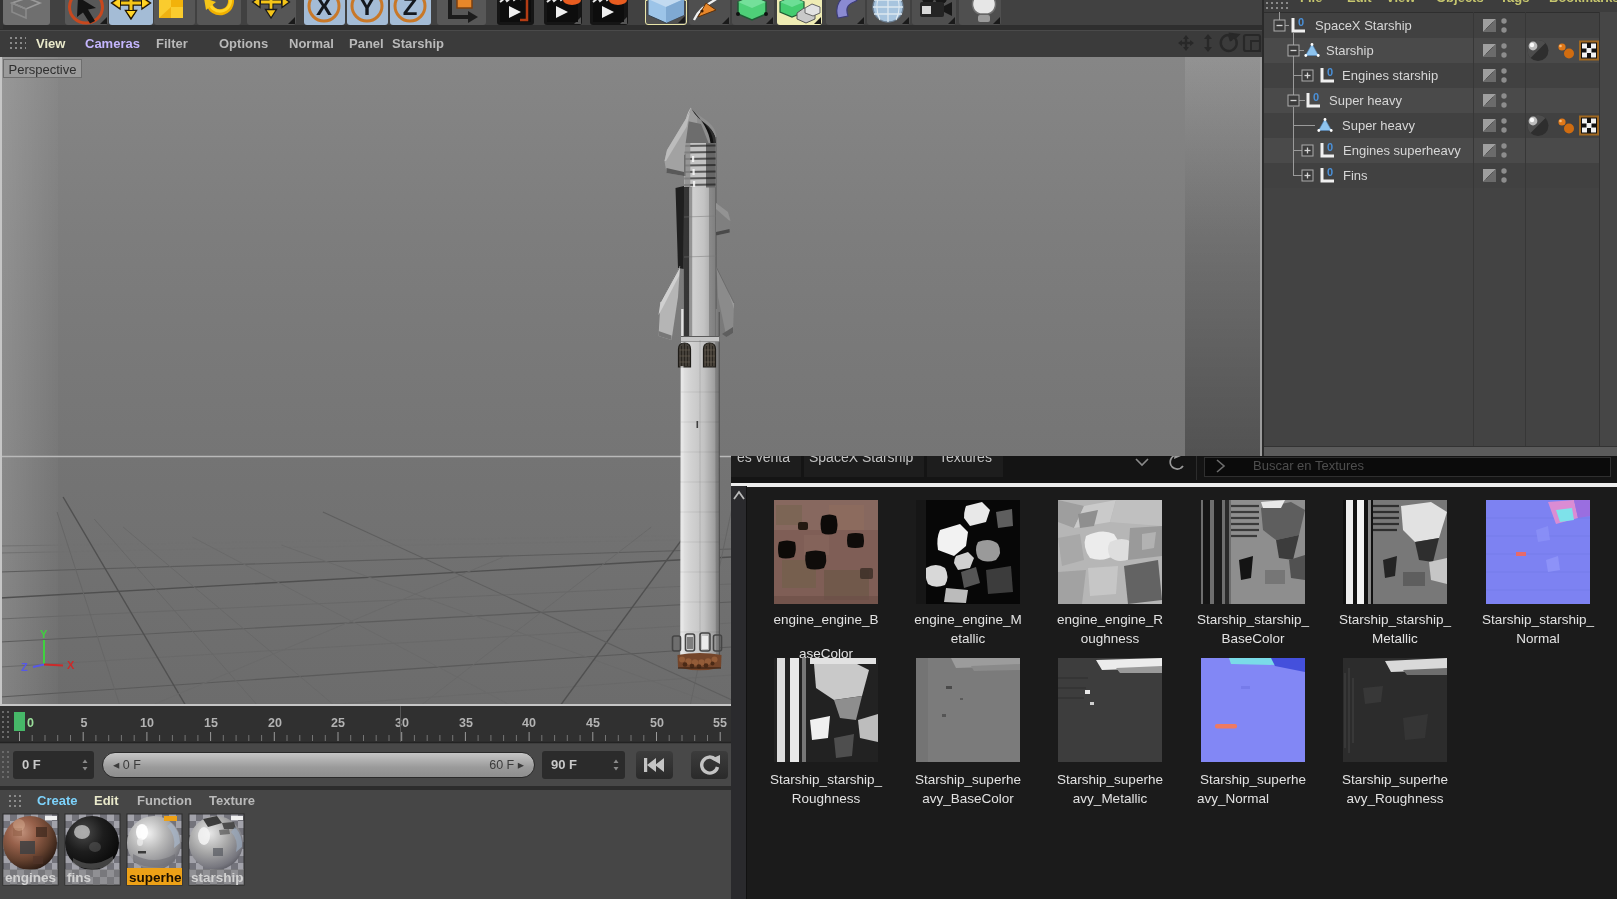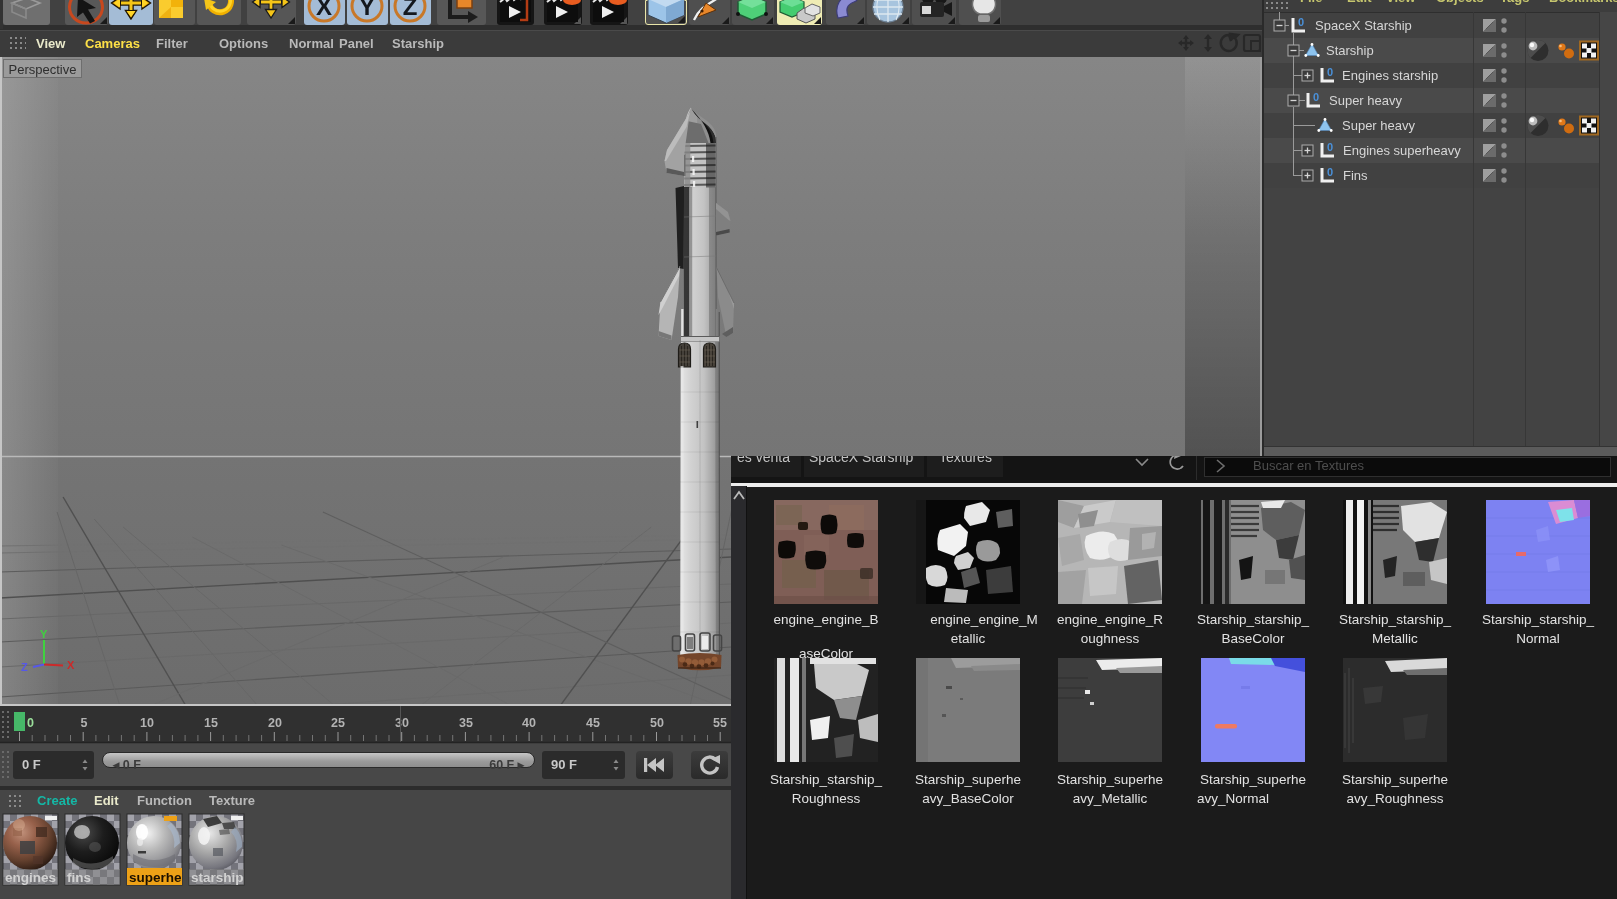--- a/index.html
+++ b/index.html
@@ -166,25 +166,25 @@
     <path d="M980 14 C972 12 970 2 976 -4 C980 -8 988 -8 992 -4 C998 2 996 12 988 14 Z" fill="#e6e6e6" stroke="#707070" stroke-width="1.5"></path>
     <rect x="978" y="15" width="12" height="7" rx="2" fill="#9a9a9a"></rect>
   </svg>
 </div>
 <div class="abs" style="left:0;top:25px;width:1262px;height:5px;background:#2e2e2e"></div>
 <div class="abs" style="left:0;top:0;width:3px;height:29px;background:#333"></div>
 
 <div class="abs" style="left:0;top:30px;width:1262px;height:27px;background:#3b3b3b;border-top:1px solid #4a4a4a;box-sizing:border-box"></div>
 <div class="grip" style="left:9px;top:36px;width:17px;height:15px"></div>
 <div class="mtxt" style="left:36px;top:30px;color:#e9e9cb">View</div>
-<div class="mtxt" style="left:85px;top:30px;color:#fde047">Cameras</div>
+<div class="mtxt" style="left:85px;top:30px;color:#c4b5fd">Cameras</div>
 <div class="mtxt" style="left:156px;top:30px">Filter</div>
 <div class="mtxt" style="left:219px;top:30px">Options</div>
 <div class="mtxt" style="left:289px;top:30px">Normal</div>
-<div class="mtxt" style="left:339px;top:30px">Panel</div>
+<div class="mtxt" style="left:349px;top:30px">Panel</div>
 <div class="mtxt" style="left:392px;top:30px">Starship</div>
 <svg width="100" height="27" style="position:absolute;left:1170px;top:30px">
   <g fill="#282828">
     <path d="M16 5 L19 9 L13 9 Z M16 21 L19 17 L13 17 Z M8 13 L12 10 L12 16 Z M24 13 L20 10 L20 16 Z"></path>
     <rect x="14.8" y="8" width="2.4" height="10"></rect>
       <rect x="11" y="11.8" height="2.4" width="10"></rect>
     <path d="M38 4 L42 9 L34 9 Z M38 22 L42 17 L34 17 Z"></path>
       <rect x="36.8" y="7" width="2.4" height="12"></rect>
     <path d="M59 5 A 8 8 0 1 0 65 8 L68 5 L60 4 L61 11 Z" fill="none" stroke="#282828" stroke-width="2.4"></path>
     <path d="M65 8 L68 5 L60 4 L61 11 Z"></path>
@@ -676,21 +676,21 @@
   </svg>
   <div class="grip" style="left:1px;top:44px;width:10px;height:30px;background-image:radial-gradient(circle at 2px 2px,#6a6a6a 1.1px,transparent 1.3px)"></div>
 
   <div class="abs" style="left:13px;top:45px;width:81px;height:28px;background:#2b2b2b;border-radius:3px;color:#c9c9c9;font-size:13px;font-weight:bold;line-height:28px">
     <span style="margin-left:9px">0 F</span>
     <svg width="12" height="28" style="position:absolute;right:3px;top:0">
         <path d="M3.5 12 L6 8.5 L8.5 12 Z" fill="#8a8a8a"></path>
         <path d="M3.5 16 L6 19.5 L8.5 16 Z" fill="#8a8a8a"></path>
       </svg>
   </div>
-  <div class="abs" style="left:102px;top:46px;width:433px;height:16px;border-radius:13px;background:linear-gradient(180deg,#c6c6c6,#9a9a9a 60%,#8e8e8e);border:1px solid #2a2a2a;box-sizing:border-box;color:#3b3b3b;font-size:12.5px;font-weight:bold;line-height:24px">
+  <div class="abs" style="left:102px;top:46px;width:433px;height:26px;border-radius:13px;background:linear-gradient(180deg,#c6c6c6,#9a9a9a 60%,#8e8e8e);border:1px solid #2a2a2a;box-sizing:border-box;color:#3b3b3b;font-size:12.5px;font-weight:normal;line-height:24px">
     <span style="margin-left:10px">◂ 0 F</span>
     <span style="position:absolute;right:10px">60 F ▸</span>
   </div>
   <div class="abs" style="left:542px;top:45px;width:83px;height:28px;background:#2b2b2b;border-radius:3px;color:#c9c9c9;font-size:13px;font-weight:bold;line-height:28px">
     <span style="margin-left:9px">90 F</span>
     <svg width="12" height="28" style="position:absolute;right:3px;top:0">
         <path d="M3.5 12 L6 8.5 L8.5 12 Z" fill="#8a8a8a"></path>
         <path d="M3.5 16 L6 19.5 L8.5 16 Z" fill="#8a8a8a"></path>
       </svg>
   </div>
@@ -706,21 +706,21 @@
     <svg width="37" height="28">
         <path d="M24.5 8.5 A 8 8 0 1 0 26.5 16" fill="none" stroke="#c4c4c4" stroke-width="3.4"></path>
         <path d="M20 8 L29 4 L29 13 Z" fill="#c4c4c4"></path>
       </svg>
   </div>
   <div class="abs" style="left:0;top:80px;width:731px;height:4px;background:#2c2c2c"></div>
 </div>
 
 <div class="abs" id="mats" style="left:0;top:790px;width:731px;height:109px;background:#464646;overflow:hidden">
   <div class="grip" style="left:8px;top:4px;width:15px;height:14px"></div>
-  <div class="mtxt" style="left:37px;top:-3px;color:#14b8a6">Create</div>
+  <div class="mtxt" style="left:37px;top:-3px;color:#7dd3fc">Create</div>
   <div class="mtxt" style="left:94px;top:-3px;color:#e9e9cb">Edit</div>
   <div class="mtxt" style="left:137px;top:-3px">Function</div>
   <div class="mtxt" style="left:209px;top:-3px">Texture</div>
   <svg width="731" height="109" style="position:absolute;left:0;top:22px">
     <defs>
       <pattern id="chk" width="14" height="14" patternUnits="userSpaceOnUse">
         <rect width="14" height="14" fill="#73737b"></rect>
         <rect width="7" height="7" fill="#a2a2aa"></rect>
           <rect x="7" y="7" width="7" height="7" fill="#a2a2aa"></rect>
       </pattern>
@@ -983,21 +983,21 @@
           <line x1="10" y1="20" x2="10" y2="85"></line>
         </g>
 <polygon points="20,30 40,28 38,44 22,46" fill="#383838"></polygon>
 <polygon points="60,60 85,56 82,80 62,82" fill="#353535"></polygon>
       </svg>
 </div>
 
   <div class="abs" style="font-size:13.5px;color:#e2e2e2;text-align:center;white-space:nowrap" id="caps">
 <span style="position:absolute;left:-5px;top:156px;width:200px">engine_engine_B</span>
 <span style="position:absolute;left:-5px;top:190px;width:200px">aseColor</span>
-<span style="position:absolute;left:153px;top:156px;width:200px">engine_engine_M</span>
+<span style="position:absolute;left:137px;top:156px;width:200px">engine_engine_M</span>
 <span style="position:absolute;left:137px;top:175px;width:200px">etallic</span>
 <span style="position:absolute;left:279px;top:156px;width:200px">engine_engine_R</span>
 <span style="position:absolute;left:279px;top:175px;width:200px">oughness</span>
 <span style="position:absolute;left:422px;top:156px;width:200px">Starship_starship_</span>
 <span style="position:absolute;left:422px;top:175px;width:200px">BaseColor</span>
 <span style="position:absolute;left:564px;top:156px;width:200px">Starship_starship_</span>
 <span style="position:absolute;left:564px;top:175px;width:200px">Metallic</span>
 <span style="position:absolute;left:707px;top:156px;width:200px">Starship_starship_</span>
 <span style="position:absolute;left:707px;top:175px;width:200px">Normal</span>
 <span style="position:absolute;left:-5px;top:316px;width:200px">Starship_starship_</span>

